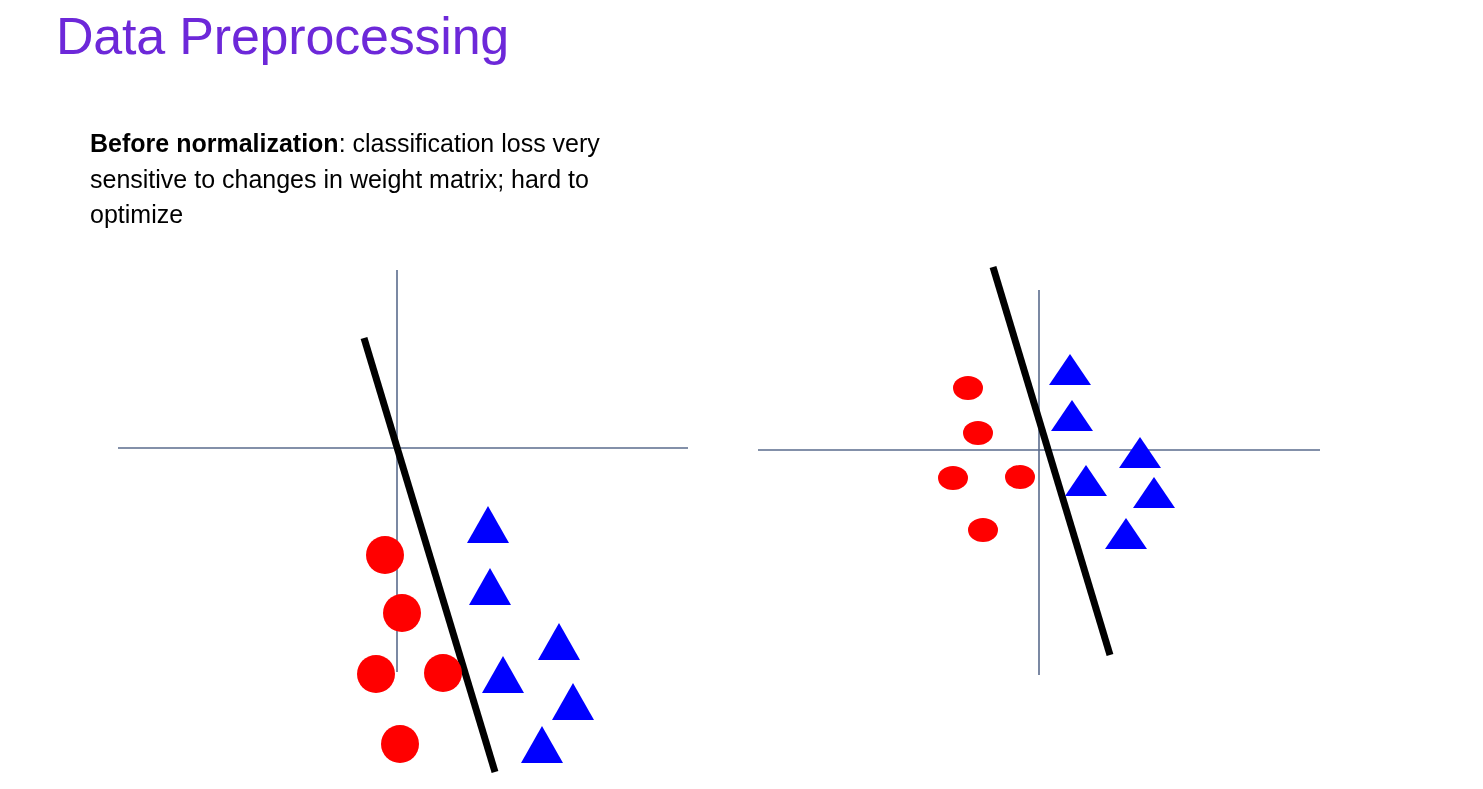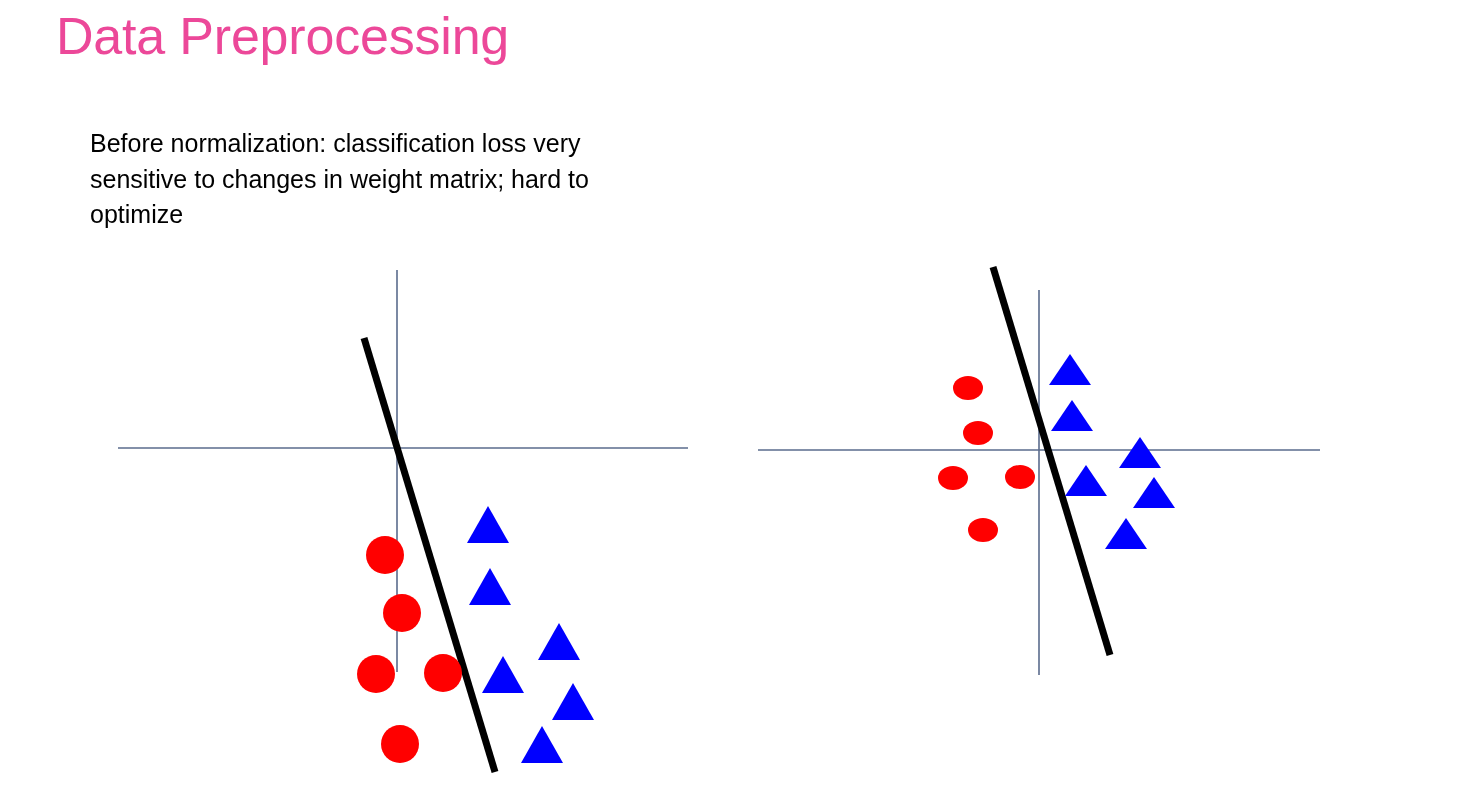--- a/index.html
+++ b/index.html
@@ -24,34 +24,34 @@
   }
 
   
   .slide-title {
     position: absolute;
     left: 56px;
     top: 6px;
     font-size: 52px;
     font-weight: 300;
     letter-spacing: -0.2px;
-    color: #ec4899;
+    color: #6d28d9;
     white-space: nowrap;
     font-stretch: condensed;
   }
 
   
   .caption {
     position: absolute;
     font-size: 25px;
     line-height: 1.42;
     color: #000000;
     font-weight: 400;
   }
-  .caption .lead { font-weight: 400; }
+  .caption .lead { font-weight: 700; }
 
   .caption-left  { left: 90px;  top: 126px; width: 560px; }
   .caption-right { left: 732px; top: 126px; width: 580px; }
 
   
   .plot {
     position: absolute;
   }
   .plot svg { display: block; }
 

